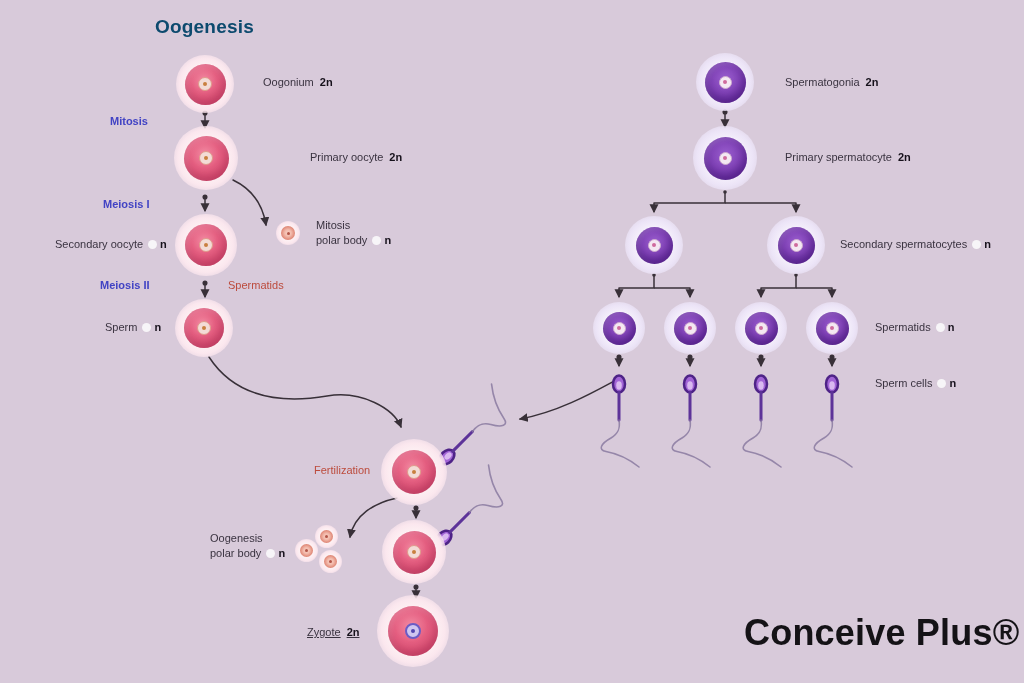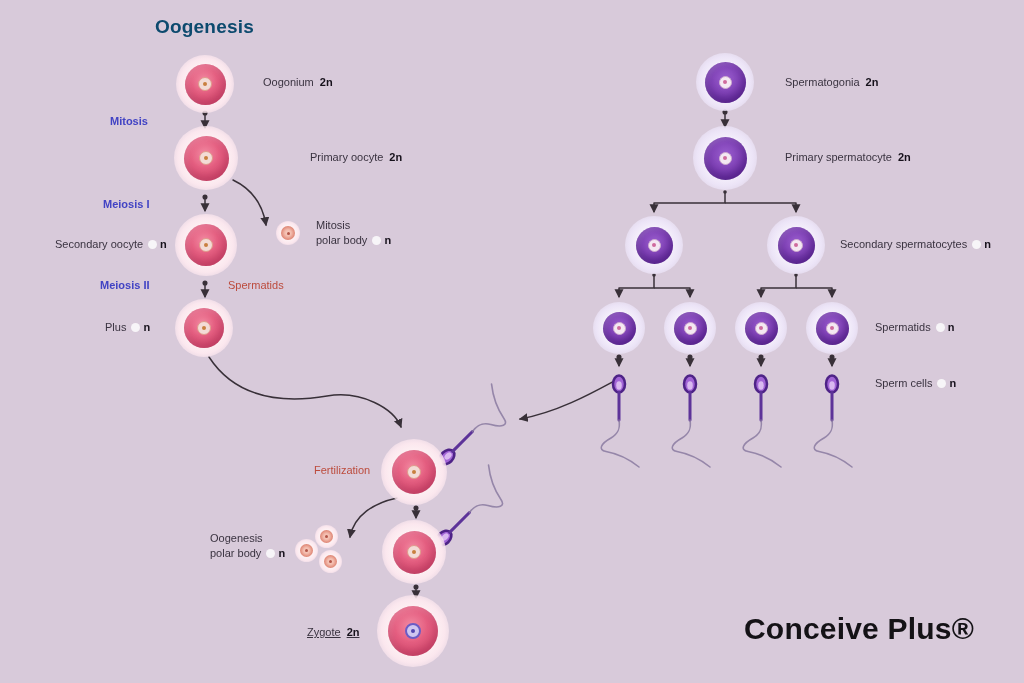--- a/index.html
+++ b/index.html
@@ -27,21 +27,21 @@
     background:radial-gradient(circle at 50% 42%,#9a5ecf 0%,#8244b8 42%,#6a31a2 76%,#571f8c 100%);
     box-shadow:inset -2px -5px 8px rgba(55,10,105,.42), inset 2px 2px 5px rgba(255,255,255,.18);}
   .nuc-purple{width:11px;height:11px;border-radius:50%;background:#f4e8f2;border:1.5px solid #cfaccf;display:flex;align-items:center;justify-content:center;}
   .nuc-purple::after{content:"";width:4px;height:4px;border-radius:50%;background:#cf6b9e;}
   .body-salmon{border-radius:50%;display:flex;align-items:center;justify-content:center;
     background:radial-gradient(circle,#f8cfc2 0%,#f3bcae 32%,#e3907f 62%,#d4756a 85%,#cf6d62 100%);}
   .body-salmon::after{content:"";width:3px;height:3px;border-radius:50%;background:#b35548;}
   .nuc-zygote{width:12px;height:12px;border-radius:50%;background:#cfc6f0;border:2px solid #6a5cc5;display:flex;align-items:center;justify-content:center;}
   .nuc-zygote::after{content:"";width:4px;height:4px;border-radius:50%;background:#5246b0;}
 
-  .brand{position:absolute;font-size:30px;font-weight:bold;color:#141216;letter-spacing:.2px;}
+  .brand{position:absolute;font-size:36px;font-weight:bold;color:#141216;letter-spacing:.2px;}
 </style>
 </head>
 <body>
 
 <div id="stage">
 
   <svg class="overlay" viewBox="0 0 1024 683">
     <defs>
       <marker id="ah" markerWidth="7" markerHeight="7" refX="5.2" refY="3" orient="auto">
         <path d="M0,0 L6,3 L0,6 Z" fill="#383038"></path>
@@ -205,21 +205,21 @@
     <span>Primary oocyte</span><span class="ploidy">2n</span></div>
   <div class="lbl blue" style="left:103px;top:197px;">Meiosis I</div>
   <div class="lbl" style="left:55px;top:237px;">
     <span>Secondary oocyte</span><span class="patch"></span><span class="ploidy">n</span></div>
   <div class="lbl" style="left:316px;top:218px;">
     <span>Mitosis</span><br>
     <span>polar body</span><span class="patch"></span><span class="ploidy">n</span></div>
   <div class="lbl blue" style="left:100px;top:278px;">Meiosis II</div>
   <div class="lbl red" style="left:228px;top:278px;">Spermatids</div>
   <div class="lbl" style="left:105px;top:320px;">
-    <span>Plus</span><span class="patch"></span><span class="ploidy">n</span></div>
+    <span>Sperm</span><span class="patch"></span><span class="ploidy">n</span></div>
   <div class="lbl red" style="left:314px;top:463px;">Fertilization</div>
   <div class="lbl" style="left:210px;top:531px;">
     <span>Oogenesis</span><br>
     <span>polar body</span><span class="patch"></span><span class="ploidy">n</span></div>
   <div class="lbl" style="left:307px;top:625px;text-decoration:underline;">
     <span>Zygote</span><span class="ploidy">2n</span></div>
 
   <div class="lbl" style="left:785px;top:75px;">
     <span>Spermatogonia</span><span class="ploidy">2n</span></div>
   <div class="lbl" style="left:785px;top:150px;">

